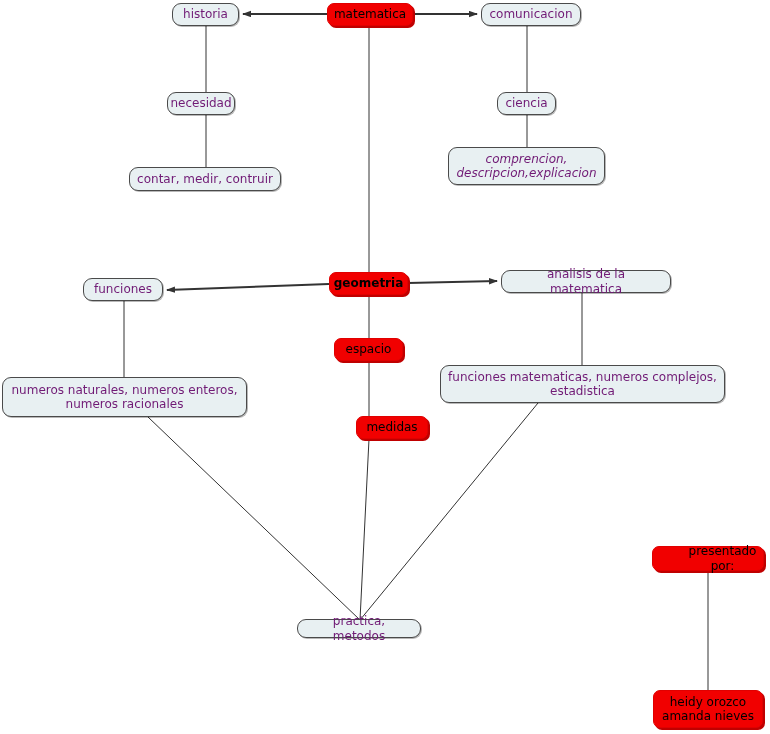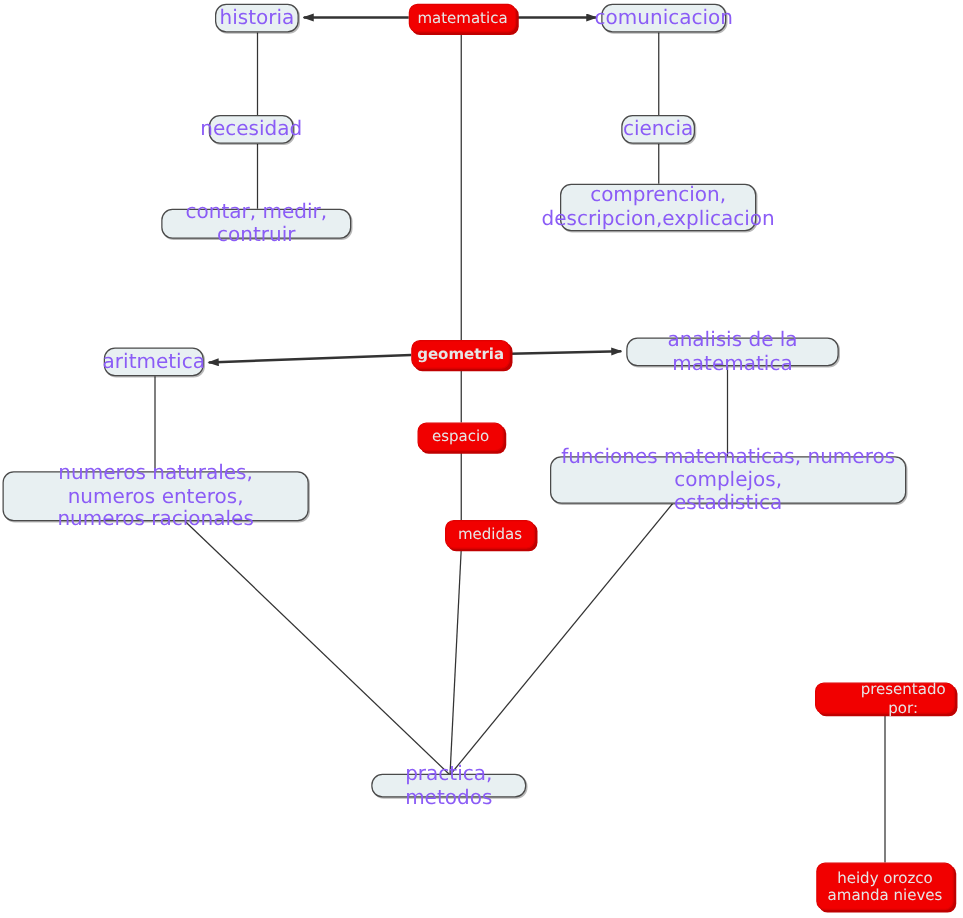--- a/index.html
+++ b/index.html
@@ -33,28 +33,28 @@
     justify-content: center;
     text-align: center;
     border-radius: 9px;
     line-height: 1.18;
     white-space: pre-line;
     z-index: 5;
   }
   .node.concept {
     background: #e8f0f2;
     border: 1px solid #4a4a4a;
-    color: #8b5cf6;
-    font-size: 16px;
+    color: #701a75;
+    font-size: 12px;
     box-shadow: 1px 1px 0 rgba(0,0,0,0.28);
   }
   .node.key {
     background: #f10000;
     border: 1px solid #e00000;
-    color: #e5e5e5;
+    color: #000000;
     font-size: 12px;
     border-radius: 7px;
     box-shadow: 2px 2px 0 #c00000;
   }
   .node .label {
     display: block;
     padding: 0 7px;
   }
 </style>
 </head>
@@ -85,24 +85,24 @@
       <polyline points="538,403 360,620" fill="none" stroke="#333333" stroke-width="1"></polyline>
       <polyline points="708,571 708,690" fill="none" stroke="#333333" stroke-width="1"></polyline>
     </svg>
   <div id="node-layer">
       <div class="node key" style="left: 327px; top: 3px; width: 86px; height: 23px;"><span class="label">matematica</span></div>
       <div class="node concept" style="left: 172px; top: 3px; width: 67px; height: 23px;"><span class="label">historia</span></div>
       <div class="node concept" style="left: 481px; top: 3px; width: 100px; height: 23px;"><span class="label">comunicacion</span></div>
       <div class="node concept" style="left: 167px; top: 92px; width: 68px; height: 23px; text-align: right;"><span class="label">necesidad</span></div>
       <div class="node concept" style="left: 497px; top: 92px; width: 59px; height: 23px;"><span class="label">ciencia</span></div>
       <div class="node concept" style="left: 129px; top: 167px; width: 152px; height: 24px;"><span class="label">contar, medir, contruir</span></div>
-      <div class="node concept" style="left: 448px; top: 147px; width: 157px; height: 38px;"><span class="label">comprencion,
+      <div class="node concept" style="left: 448px; top: 147px; width: 157px; height: 38px; font-style: italic;"><span class="label">comprencion,
 descripcion,explicacion</span></div>
       <div class="node key" style="left: 329px; top: 272px; width: 79px; height: 23px; font-weight: bold;"><span class="label">geometria</span></div>
-      <div class="node concept" style="left: 83px; top: 278px; width: 80px; height: 23px;"><span class="label">aritmetica</span></div>
+      <div class="node concept" style="left: 83px; top: 278px; width: 80px; height: 23px;"><span class="label">funciones</span></div>
       <div class="node concept" style="left: 501px; top: 270px; width: 170px; height: 23px;"><span class="label">analisis de la matematica</span></div>
       <div class="node key" style="left: 334px; top: 338px; width: 69px; height: 23px;"><span class="label">espacio</span></div>
       <div class="node concept" style="left: 2px; top: 377px; width: 245px; height: 40px;"><span class="label">numeros naturales, numeros enteros,
 numeros racionales</span></div>
       <div class="node concept" style="left: 440px; top: 365px; width: 285px; height: 38px;"><span class="label">funciones matematicas, numeros complejos,
 estadistica</span></div>
       <div class="node key" style="left: 332px; top: 416px; width: 72px; height: 23px; margin-left: 24px;"><span class="label">medidas</span></div>
       <div class="node concept" style="left: 297px; top: 619px; width: 124px; height: 19px;"><span class="label">practica, metodos</span></div>
       <div class="node key" style="left: 652px; top: 546px; width: 112px; height: 25px; padding-left: 29px;"><span class="label">presentado por:</span></div>
       <div class="node key" style="left: 653px; top: 690px; width: 110px; height: 38px;"><span class="label">heidy orozco

